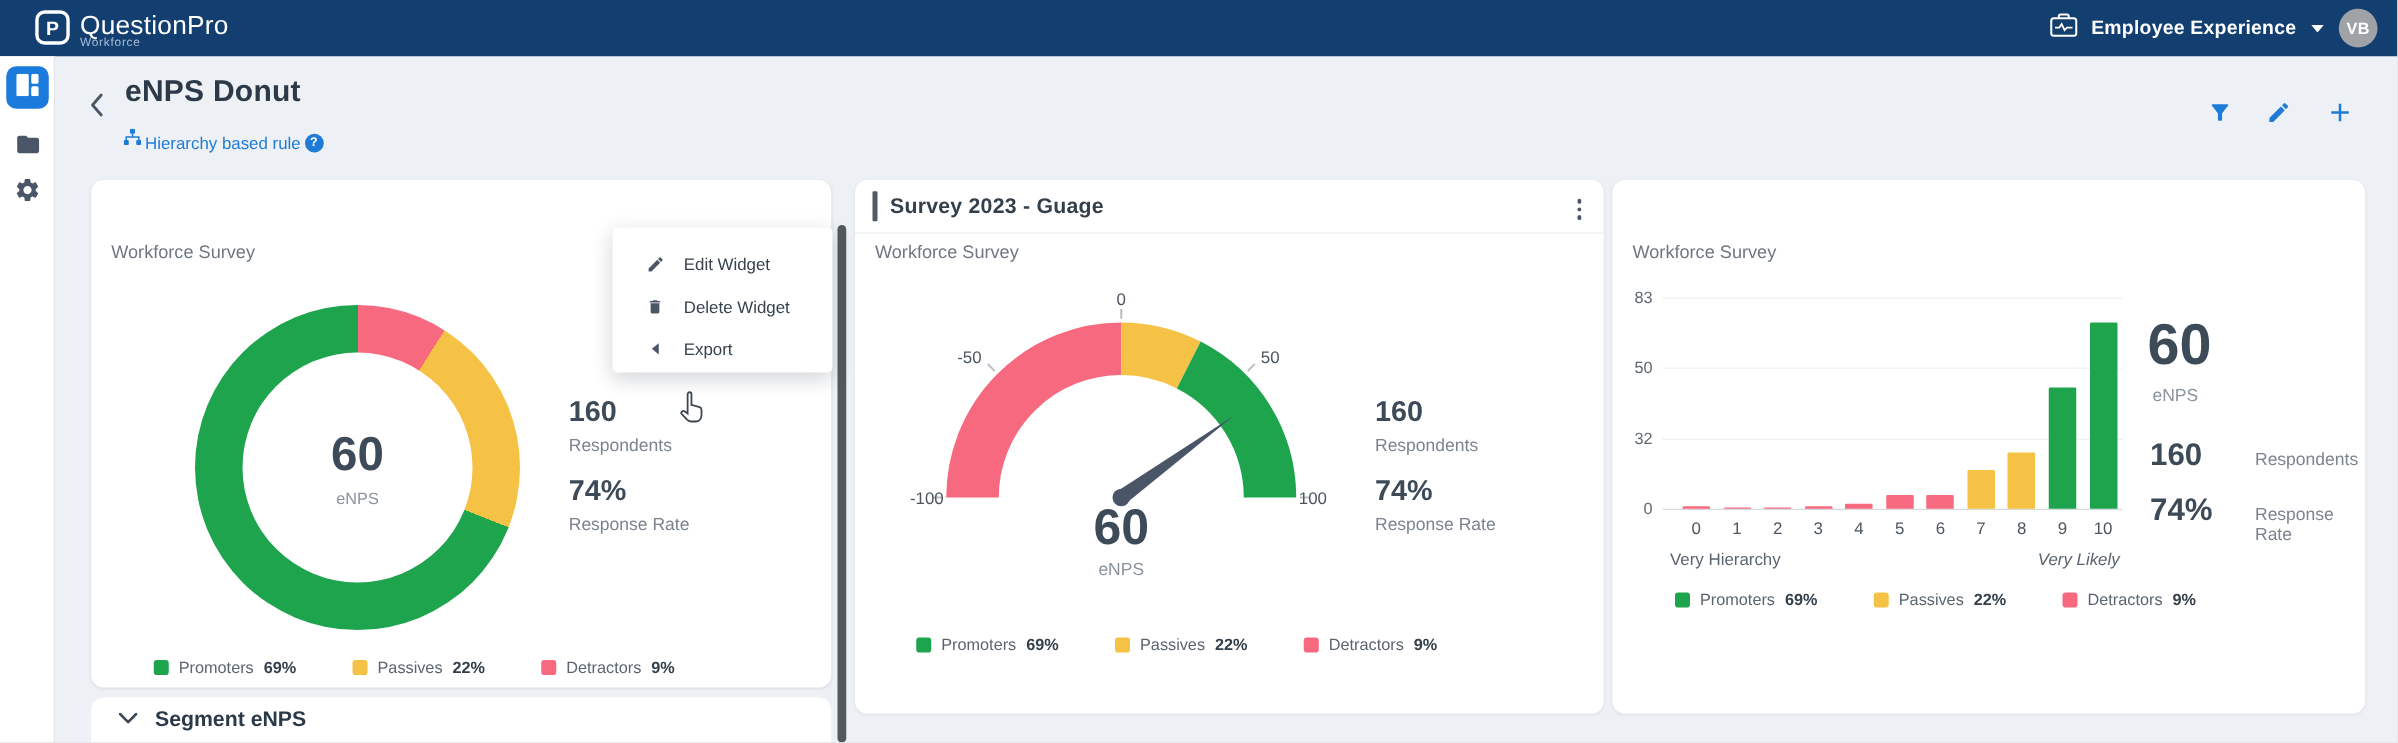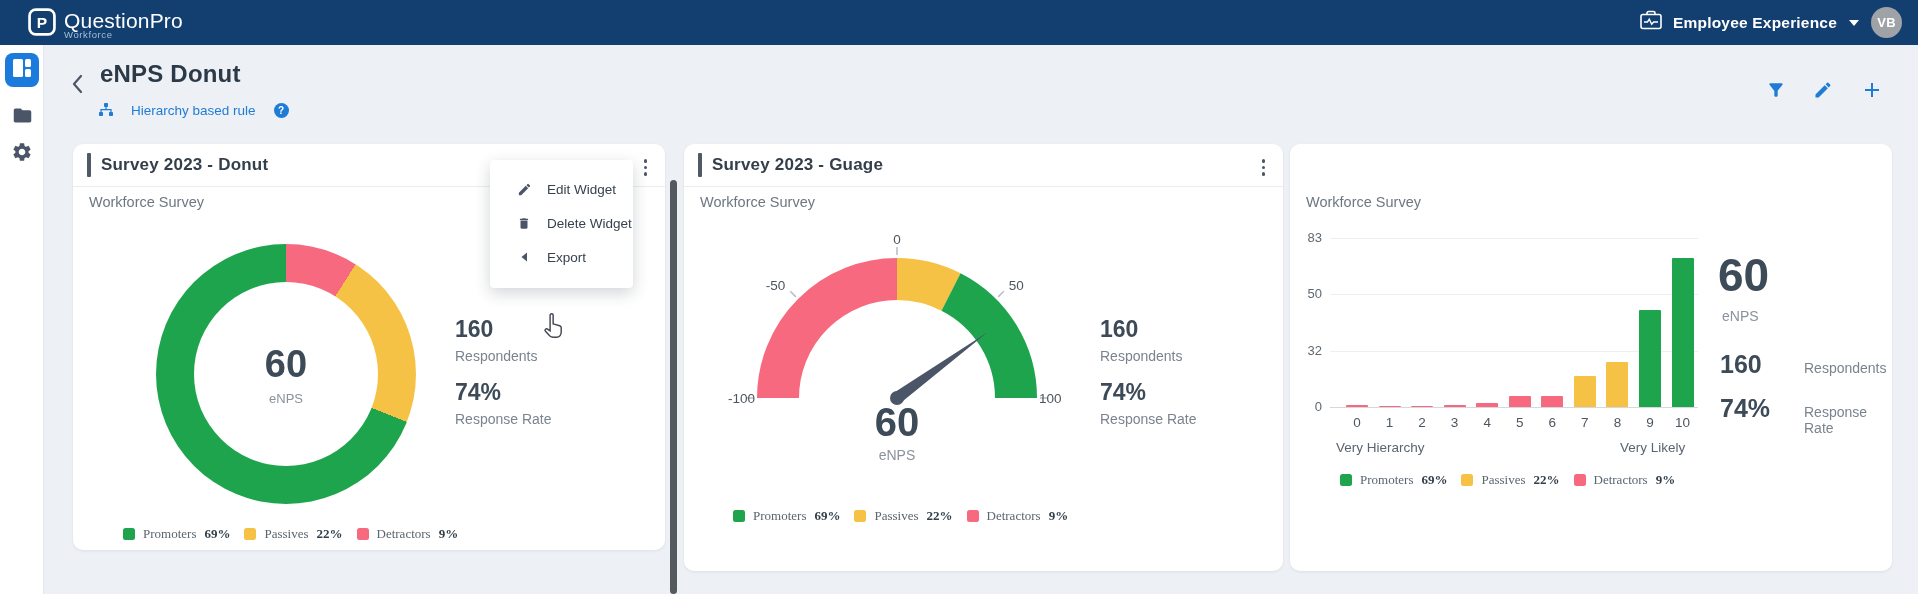--- a/index.html
+++ b/index.html
@@ -16,40 +16,40 @@
 .avatar{width:31px;height:31px;border-radius:50%;background:#9FA3A8;color:#fff;font-size:13px;font-weight:bold;
   display:flex;align-items:center;justify-content:center;letter-spacing:.3px;}
 
 .sidebar{position:absolute;left:0;top:45px;width:44px;height:549px;background:#fff;border-right:1px solid #E2E6EA;box-sizing:border-box;}
 .side-active{position:absolute;left:5px;top:8px;width:34px;height:34px;background:#1A7BDD;border-radius:8px;
   display:flex;align-items:center;justify-content:center;}
 .side-ico{position:absolute;left:0;width:44px;display:flex;justify-content:center;}
 
 .back{position:absolute;left:68px;top:70px;padding:4px;cursor:pointer;}
 .page-title{position:absolute;left:100px;top:60px;font-size:24px;font-weight:bold;color:#2C3948;letter-spacing:.2px;}
-.rule-row{position:absolute;left:99px;top:103px;display:flex;align-items:flex-start;gap:18px;}
+.rule-row{position:absolute;left:99px;top:103px;display:flex;align-items:flex-end;gap:3px;}
 .rule-link{color:#1E7CD7;font-size:13.5px;}
 .help{width:15px;height:15px;border-radius:50%;background:#1E7CD7;color:#fff;font-size:10px;font-weight:bold;
   display:flex;align-items:center;justify-content:center;}
 .head-icons{position:absolute;right:34px;top:78px;display:flex;gap:27px;align-items:center;}
 .head-icons > span{cursor:pointer;display:flex;}
 
 .card{position:absolute;background:#fff;border-radius:10px;box-shadow:0 1px 3px rgba(25,39,60,.08);}
 .card-head{height:42px;border-bottom:1px solid #E9EDF1;display:flex;align-items:center;padding:0 14px;position:relative;}
 .accent{width:4px;height:24px;background:#4F5A66;border-radius:1px;margin-right:10px;}
 .card-title{font-size:17px;font-weight:bold;color:#333F4B;letter-spacing:.2px;}
 .kebab{position:absolute;right:12px;top:11px;display:flex;flex-direction:column;gap:3px;padding:4px 6px;cursor:pointer;}
 .kebab i{width:3.5px;height:3.5px;border-radius:50%;background:#4A5568;}
 .subtitle{position:absolute;left:16px;top:50px;font-size:14.5px;color:#6E7781;}
 
 .stat-value{font-size:23px;font-weight:bold;color:#3D4A57;}
 .stat-label{font-size:14px;color:#7A838E;margin-top:5px;}
 .gap{margin-top:15px;}
 
-.legend{position:absolute;display:flex;gap:14px;align-items:flex-end;font-family:Liberation Serif, serif;}
+.legend{position:absolute;display:flex;gap:45px;align-items:flex-end;}
 .legend-item{display:flex;align-items:center;gap:8px;font-size:13px;cursor:pointer;}
 .legend-item .sw{width:12px;height:12px;border-radius:2.5px;}
 .legend-item .ll{color:#5B6570;}
 .legend-item .lv{color:#333F4B;font-weight:bold;}
 
 .donut{position:absolute;left:83px;top:100px;width:260px;height:260px;border-radius:50%;}
 .donut-hole{position:absolute;left:38px;top:38px;right:38px;bottom:38px;background:#fff;border-radius:50%;
   display:flex;flex-direction:column;align-items:center;justify-content:center;}
 .donut-hole .dv{font-size:38px;font-weight:bold;color:#3D4A57;}
 .donut-hole .dl{font-size:13px;color:#8A929B;margin-top:5px;}
@@ -62,22 +62,22 @@
 .bars{position:absolute;left:56px;top:94px;width:362px;height:169px;}
 .bar{position:absolute;bottom:0;width:22px;border-radius:1px 1px 0 0;}
 .xlab{position:absolute;top:271px;width:22px;text-align:center;font-size:13.5px;color:#4D565F;}
 .axis-note{position:absolute;font-size:13.5px;color:#5B6570;}
 .big-val{position:absolute;font-size:46px;font-weight:bold;color:#3D4A57;}
 .big-lbl{position:absolute;font-size:14px;color:#8A929B;}
 .inline-stat{position:absolute;display:flex;align-items:baseline;gap:22px;}
 .inline-stat .v{font-size:25px;font-weight:bold;color:#3D4A57;min-width:62px;}
 .inline-stat .l{font-size:14px;color:#7A838E;}
 
-.menu{position:absolute;left:490px;top:160px;width:143px;background:#fff;border-radius:4px;z-index:5;
-  box-shadow:0 5px 16px rgba(30,40,60,.2);padding:12px 0 14px;}
+.menu{position:absolute;left:490px;top:182px;width:176px;background:#fff;border-radius:4px;z-index:5;
+  box-shadow:0 5px 16px rgba(30,40,60,.2);padding:12px 0 2px;}
 .menu-item{height:34px;display:flex;align-items:center;gap:15px;padding-left:26px;font-size:13.5px;color:#37424E;cursor:pointer;}
 .menu-item .mi{width:16px;display:flex;justify-content:center;}
 .scroll-thumb{position:absolute;left:670px;top:180px;width:7px;height:414px;background:#54595F;border-radius:4px;z-index:4;cursor:grab;}
 .cursor-hand{position:absolute;left:543px;top:312px;z-index:6;pointer-events:none;}
 
 .segment{position:absolute;left:73px;top:558px;width:592px;height:36px;background:#fff;border-radius:10px 10px 0 0;
   display:flex;align-items:center;gap:14px;padding-left:22px;box-sizing:border-box;}
 .segment .st{font-size:17px;font-weight:bold;color:#2C3948;}
 </style>
 </head>
@@ -158,29 +158,20 @@
         </svg>
       </span>
     <span>
         <svg width="24" height="24" viewBox="0 0 24 24" fill="#1E7CD7">
           <path d="M19 13h-6v6h-2v-6H5v-2h6V5h2v6h6v2z"></path>
         </svg>
       </span>
   </div>
 
   <div class="card" style="left:73px;top:144px;width:592px;height:406px;">
-    <div class="card-head">
-      <span class="accent"></span>
-      <span class="card-title">Survey 2023 - Donut</span>
-      <span class="kebab">
-          <i></i>
-          <i></i>
-          <i></i>
-        </span>
-    </div>
     <div class="subtitle">Workforce Survey</div>
     <div class="donut" id="donut-ring" style="background: conic-gradient(rgb(247, 105, 126) 0deg, rgb(247, 105, 126) 32.4deg, rgb(246, 194, 69) 32.4deg, rgb(246, 194, 69) 111.6deg, rgb(31, 164, 78) 111.6deg, rgb(31, 164, 78) 360deg);">
       <div class="donut-hole">
         <span class="dv">60</span>
         <span class="dl">eNPS</span>
       </div>
     </div>
     <div class="abs" style="left:382px;top:172px;">
       <div class="stat-value">160</div>
       <div class="stat-label">Respondents</div>
@@ -293,21 +284,21 @@
         <div class="xlab" style="left: 153.6px;">3</div>
         <div class="xlab" style="left: 186.2px;">4</div>
         <div class="xlab" style="left: 218.8px;">5</div>
         <div class="xlab" style="left: 251.3px;">6</div>
         <div class="xlab" style="left: 283.8px;">7</div>
         <div class="xlab" style="left: 316.4px;">8</div>
         <div class="xlab" style="left: 348.9px;">9</div>
         <div class="xlab" style="left: 381.5px;">10</div>
       </div>
     <div class="axis-note" style="left:46px;top:296px;">Very Hierarchy</div>
-    <div class="axis-note" style="left:330px;top:296px;width:86px;text-align:left;">Very Likely</div>
+    <div class="axis-note" style="left:330px;top:296px;width:86px;text-align:center;font-style:italic;">Very Likely</div>
     <div class="big-val" style="left:428px;top:104px;">60</div>
     <div class="big-lbl" style="left:432px;top:164px;">eNPS</div>
     <div class="inline-stat" style="left:430px;top:206px;">
       <span class="v">160</span>
       <span class="l">Respondents</span>
     </div>
     <div class="inline-stat" style="left:430px;top:250px;">
       <span class="v">74%</span>
       <span class="l">Response Rate</span>
     </div>
@@ -323,20 +314,26 @@
           <span class="lv">22%</span>
         </span>
         <span class="legend-item">
           <span class="sw" style="background:#F7697E"></span>
           <span class="ll">Detractors</span>
           <span class="lv">9%</span>
         </span>
       </div>
   </div>
 
+  <div class="segment">
+    <span><svg width="15" height="10" viewBox="0 0 14 9" fill="none" stroke="#3D4A57" stroke-width="2" stroke-linecap="round" stroke-linejoin="round">
+          <path d="M1 1l6 6 6-6"></path>
+        </svg></span>
+    <span class="st">Segment eNPS</span>
+  </div>
 
   <div class="scroll-thumb"></div>
 
   <div class="menu" id="ctx-menu">
       <div class="menu-item">
         <span class="mi">
           <svg width="15" height="15" viewBox="0 0 24 24" fill="#4A5568">
             <path d="M3 17.25V21h3.75L17.81 9.94l-3.75-3.75L3 17.25zM20.71 7.04c.39-.39.39-1.02 0-1.41l-2.34-2.34a.9959.9959 0 0 0-1.41 0l-1.83 1.83 3.75 3.75 1.83-1.83z"></path>
           </svg>
         </span>

